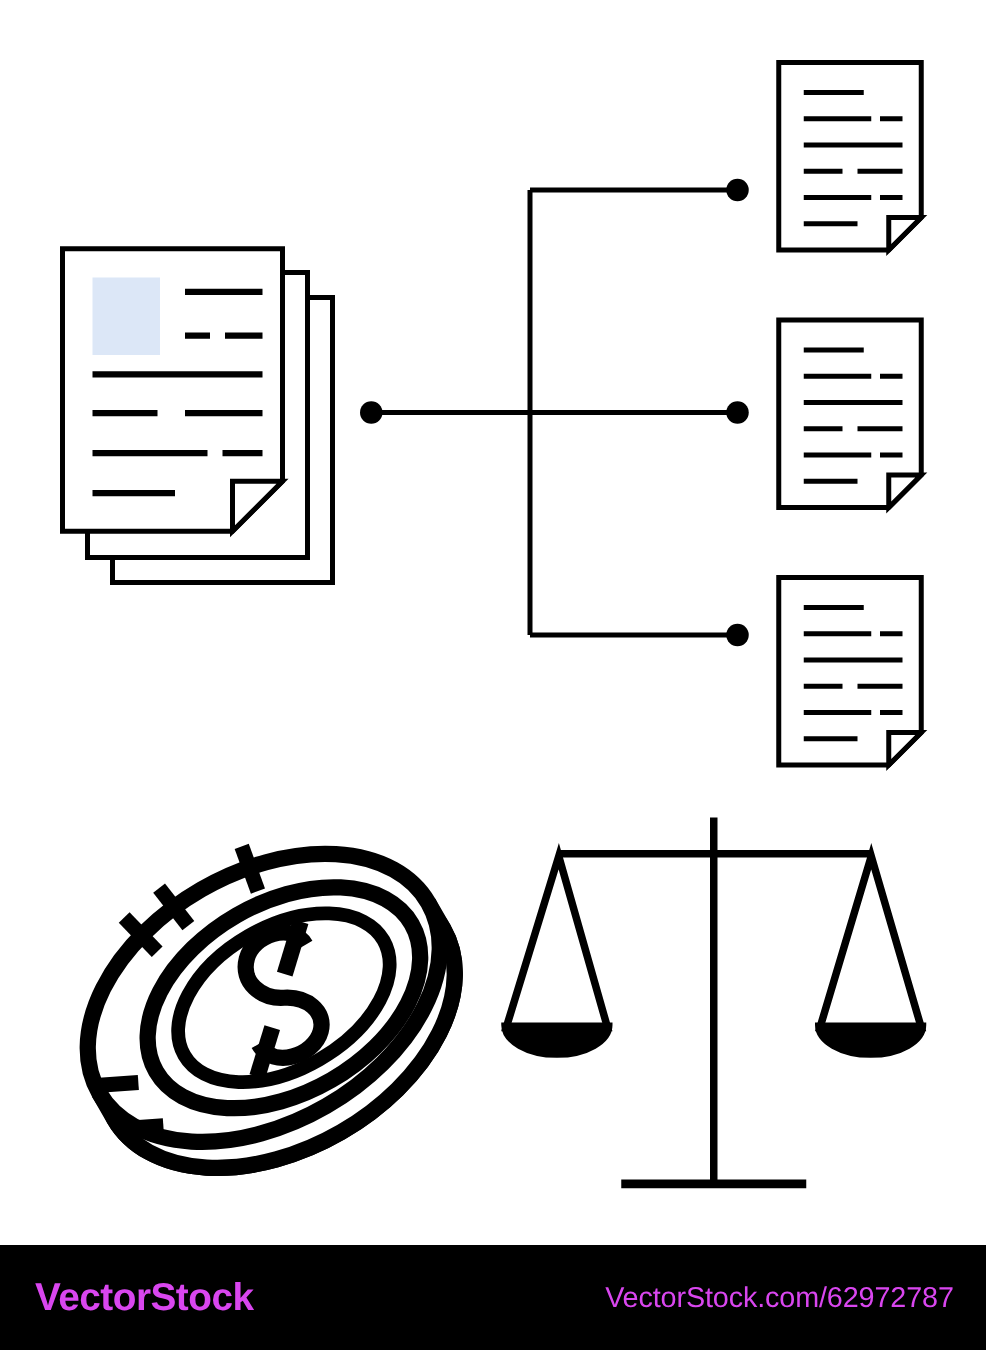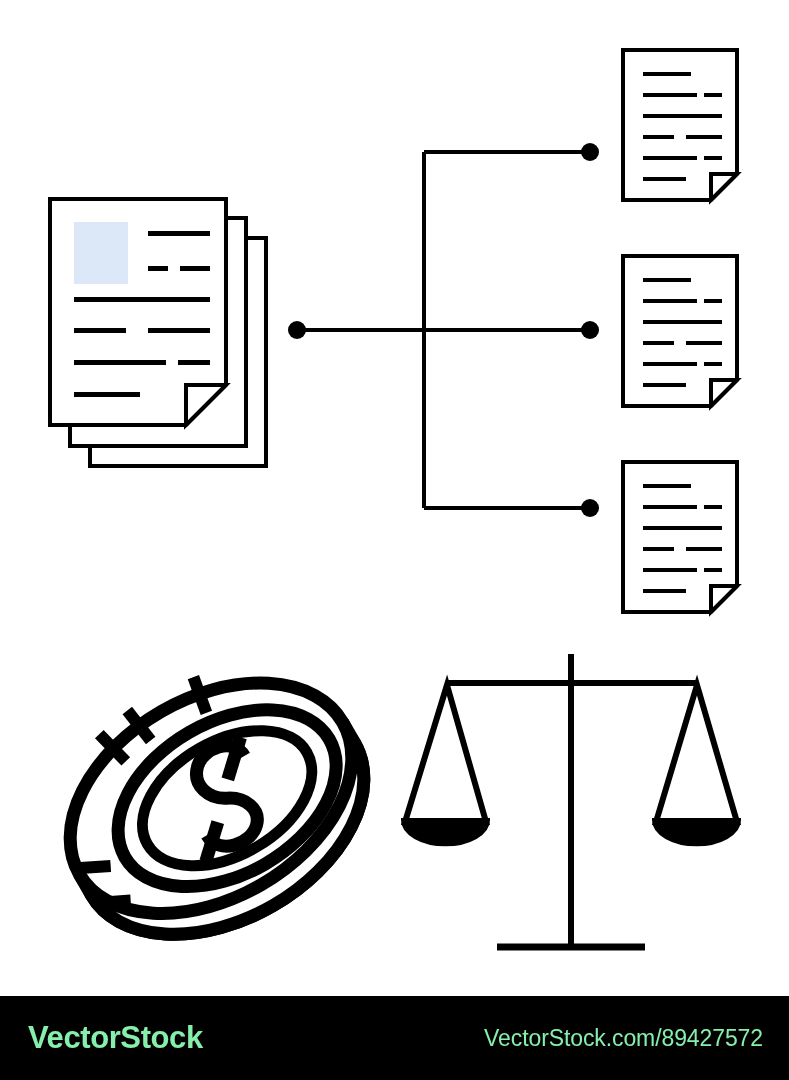--- a/index.html
+++ b/index.html
@@ -31,21 +31,21 @@
     width: 789px;
     height: 996px;
   }
   #footer {
     position: absolute;
     left: 0;
     top: 996px;
     width: 789px;
     height: 84px;
     background: #000000;
-    color: #86efac;
+    color: #d946ef;
   }
   #footer .brand {
     position: absolute;
     left: 28px;
     top: 50%;
     transform: translateY(-50%);
     font-size: 31px;
     font-weight: 700;
     letter-spacing: -0.4px;
     font-family: "Liberation Sans", sans-serif;
@@ -196,16 +196,16 @@
         <path d="M697,685 L656,822 L737,822 Z" fill="#ffffff" stroke="#000000" stroke-width="6" stroke-linejoin="miter"></path>
 
         <path d="M654,820 A 42,24 0 0 0 739,820 Z" fill="#000000" stroke="#000000" stroke-width="4"></path>
       </g>
 
     </svg>
   </div>
 
   <div id="footer">
     <div class="brand">VectorStock</div>
-    <div class="url">VectorStock.com/89427572</div>
+    <div class="url">VectorStock.com/62972787</div>
   </div>
 
 </div>
 
 </body></html>

